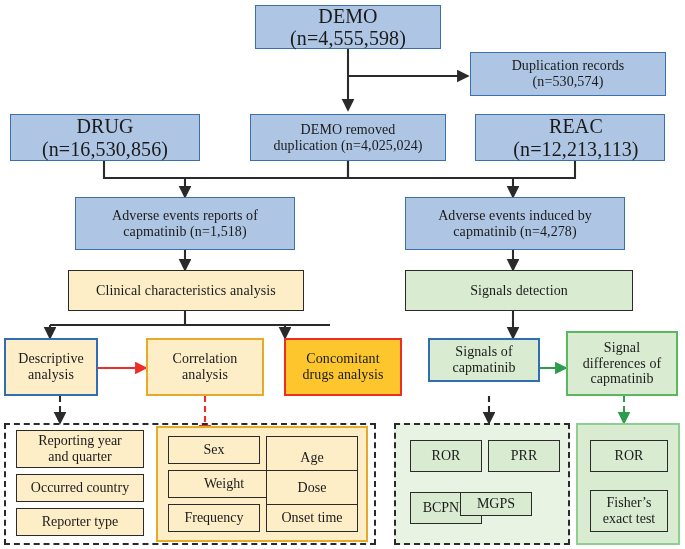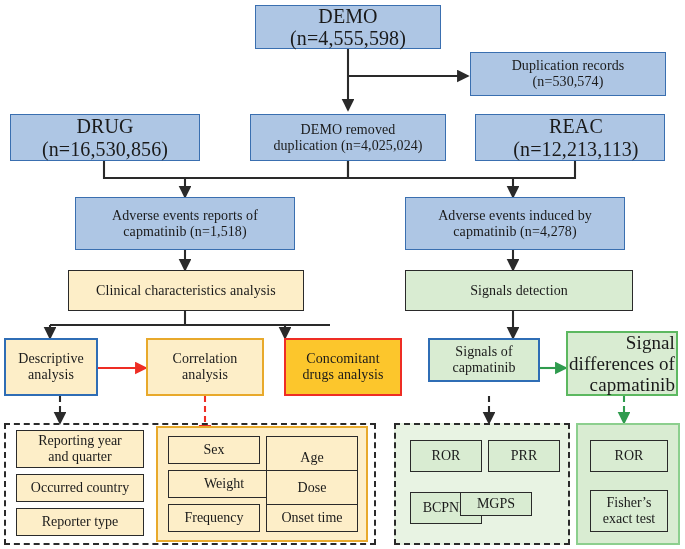--- a/index.html
+++ b/index.html
@@ -42,21 +42,21 @@
   .leaf{
     position:absolute;box-sizing:border-box;
     display:flex;align-items:center;justify-content:center;text-align:center;
     line-height:1.12;
   }
   .leaf-cream{background:#fdeec8;border:1.8px solid #2a2a2a;}
   .leaf-green{background:#d9ecd2;border:1.8px solid #2a2a2a;}
 
   .f15{font-size:20px;}
   .f14{font-size:14px;}
-  .f13p5{font-size:19px;text-align:right;}
+  .f13p5{font-size:14px;}
 </style>
 </head>
 <body>
 
 <div id="stage">
 
   <svg class="wires" viewBox="0 0 685 549">
     <defs>
       <marker id="arrowK" markerWidth="7" markerHeight="7" refX="5.2" refY="3" orient="auto">
         <path d="M0,0 L6,3 L0,6 z" fill="#2a2a2a"></path>

